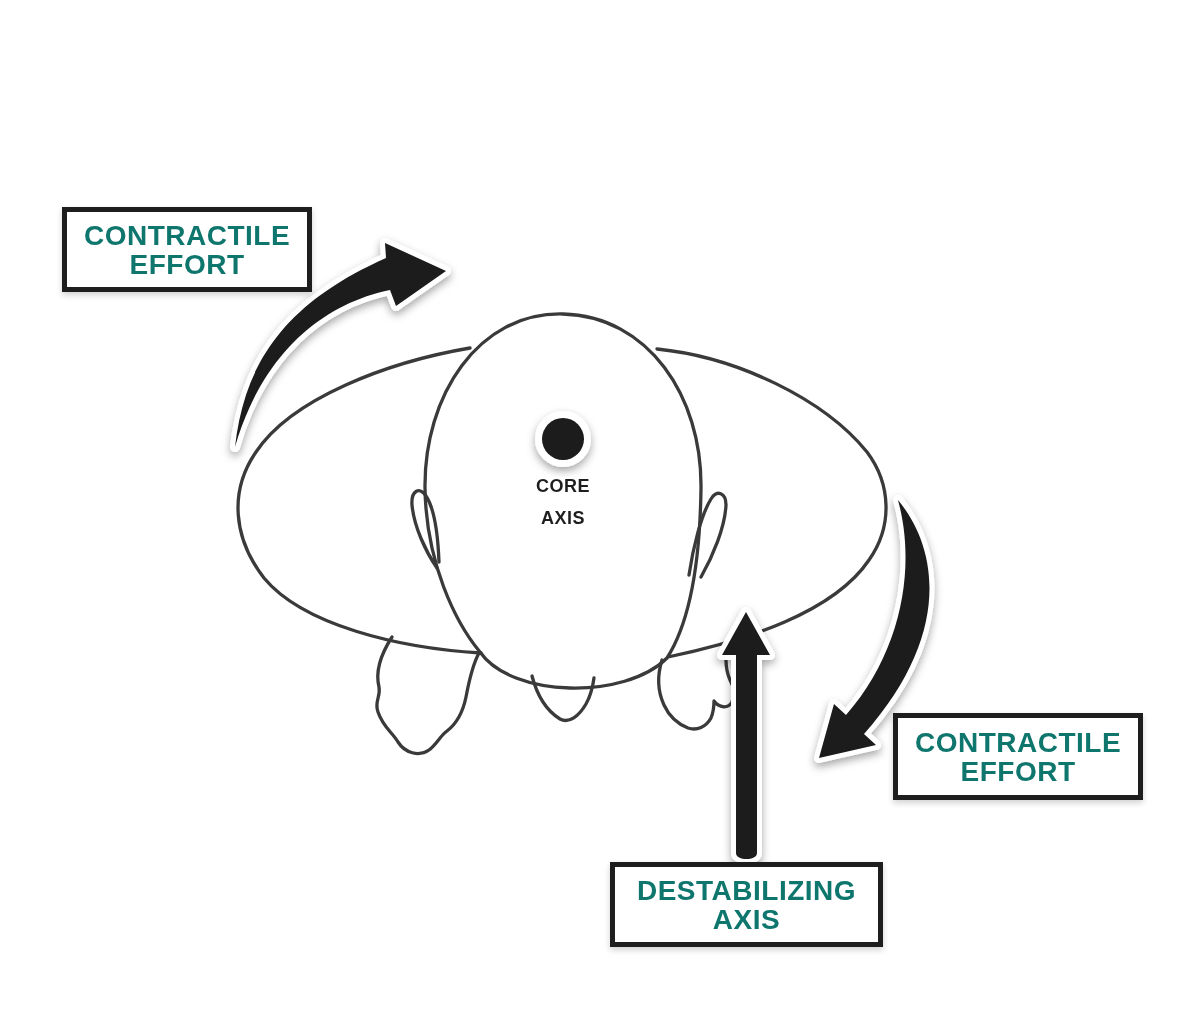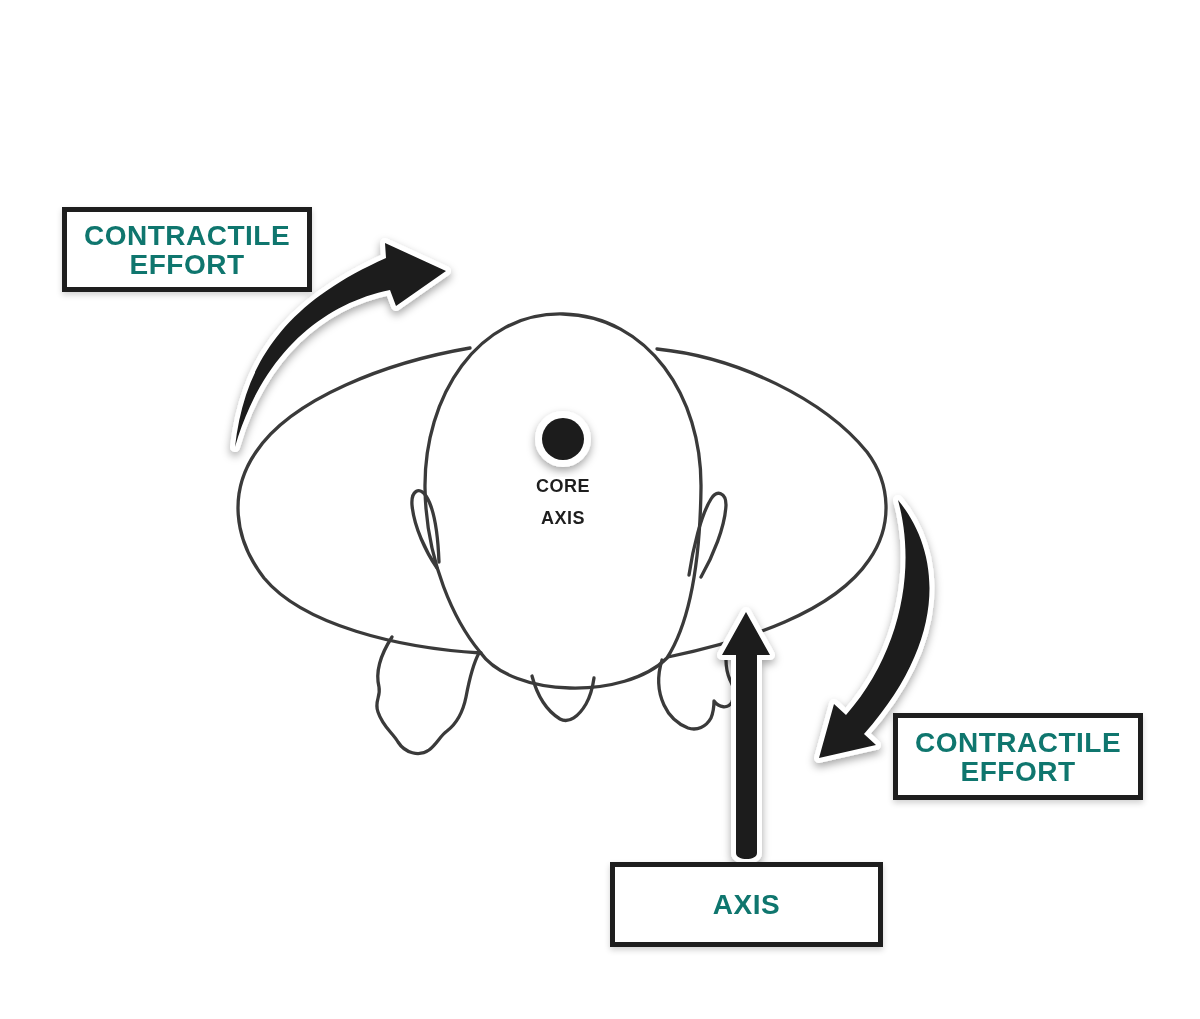--- a/index.html
+++ b/index.html
@@ -160,16 +160,17 @@
     <span>CONTRACTILE</span>
     <span>EFFORT</span>
   </div>
 
   <div class="label-box box-contractile-right">
     <span>CONTRACTILE</span>
     <span>EFFORT</span>
   </div>
 
   <div class="label-box box-destabilizing">
+    <span>DESTABILIZING</span>
     <span>AXIS</span>
   </div>
 
 </div>
 
 </body></html>

